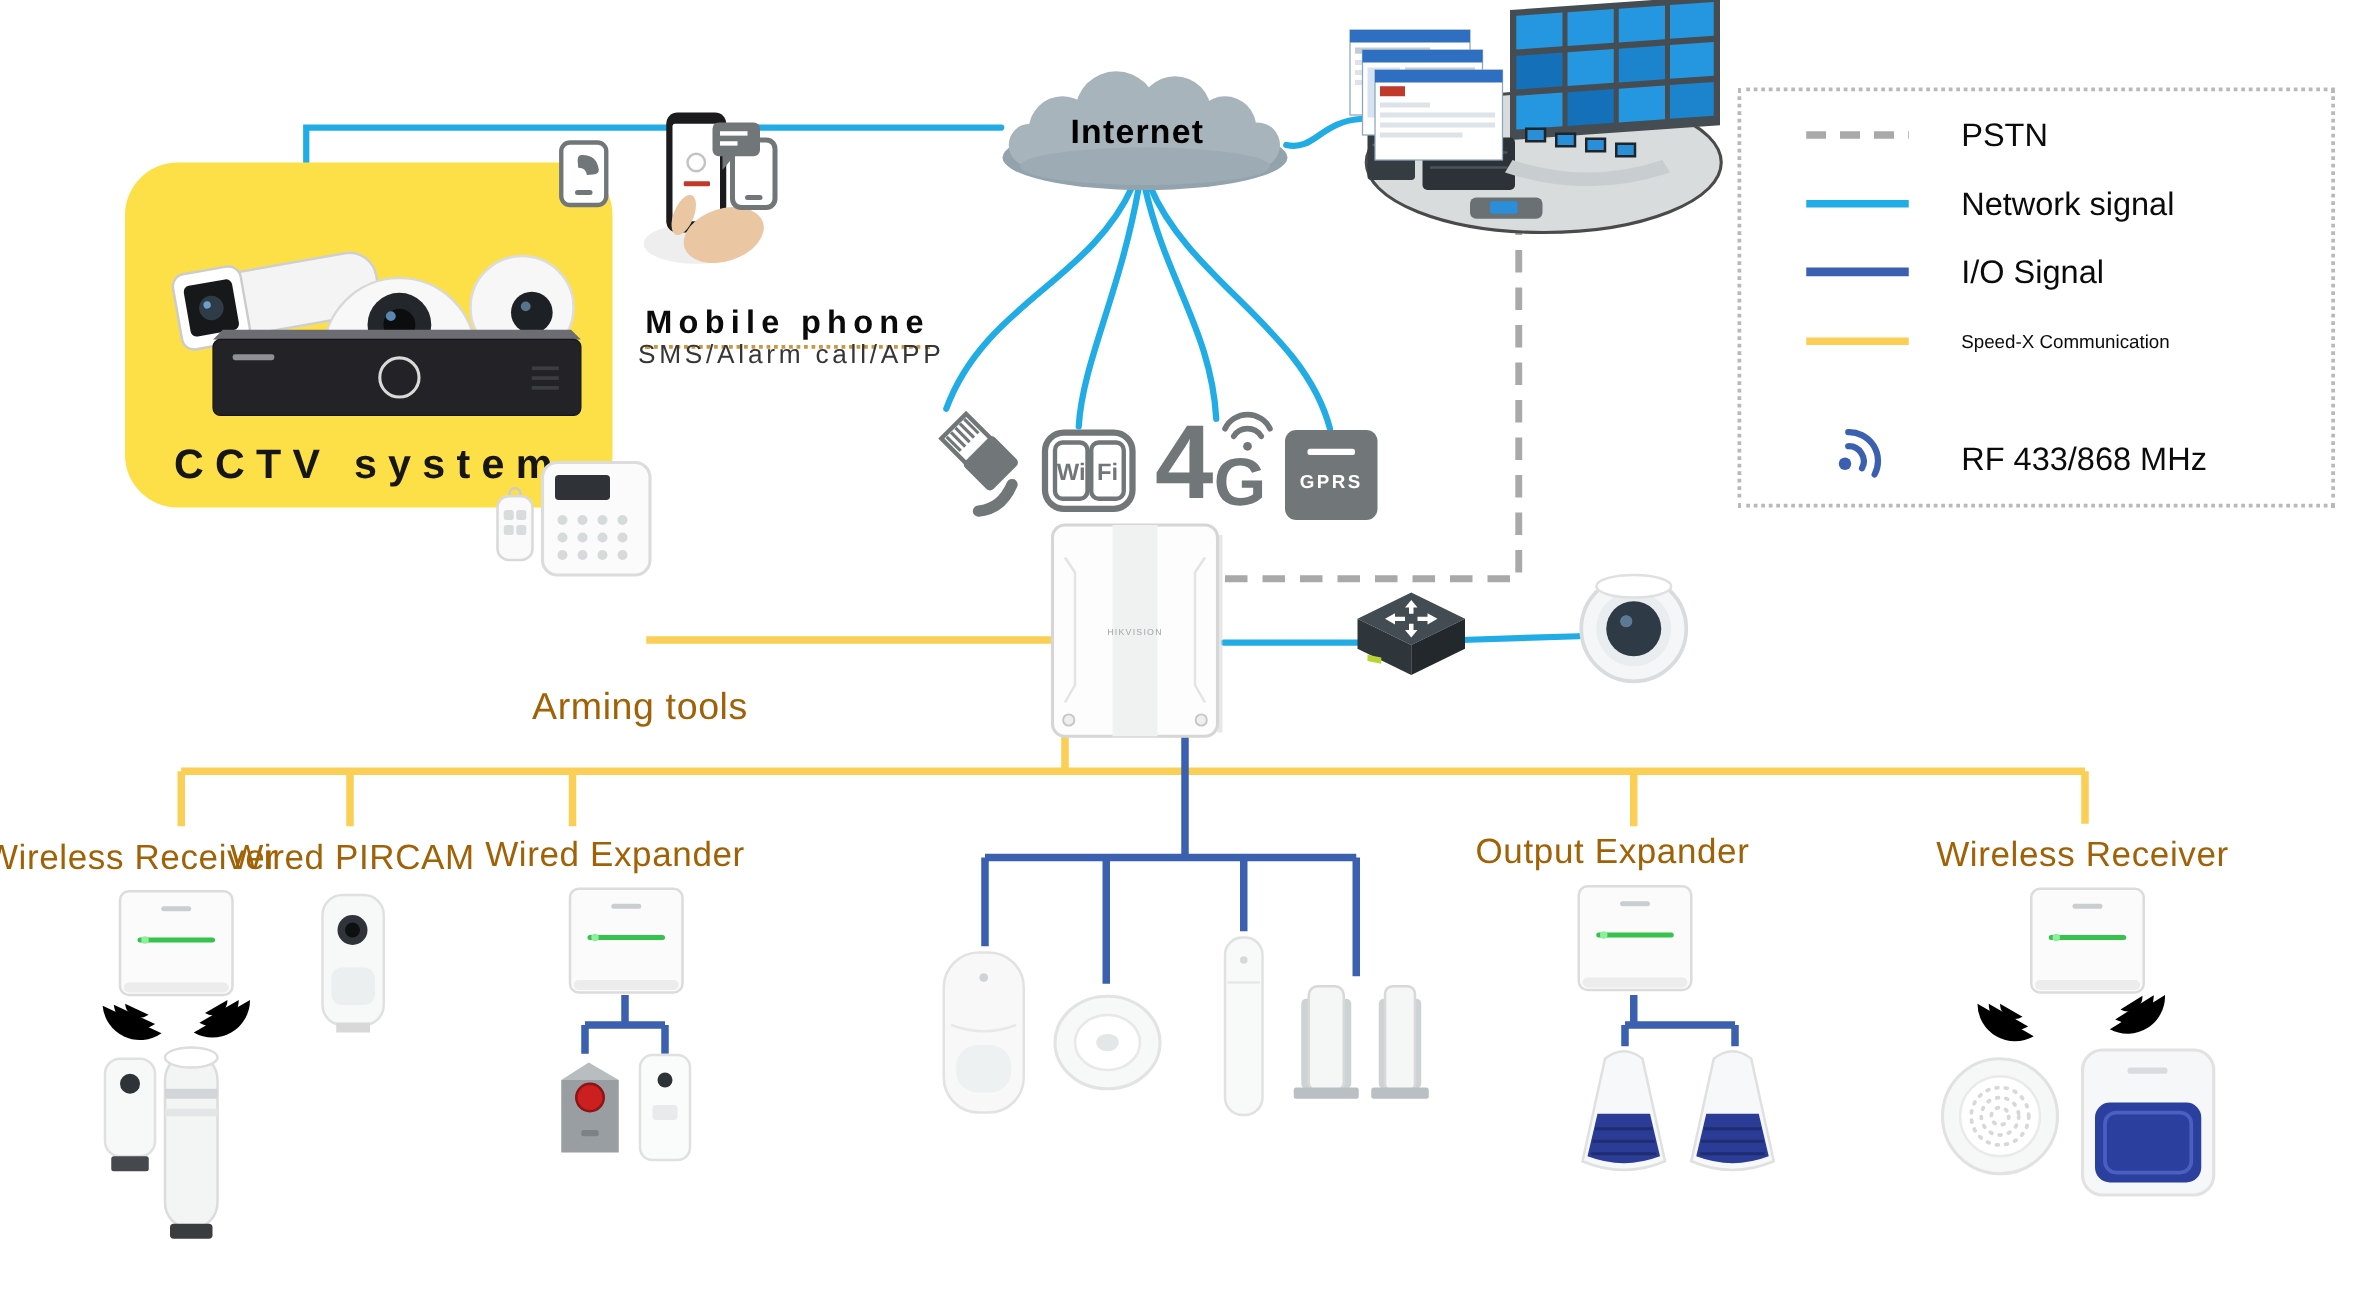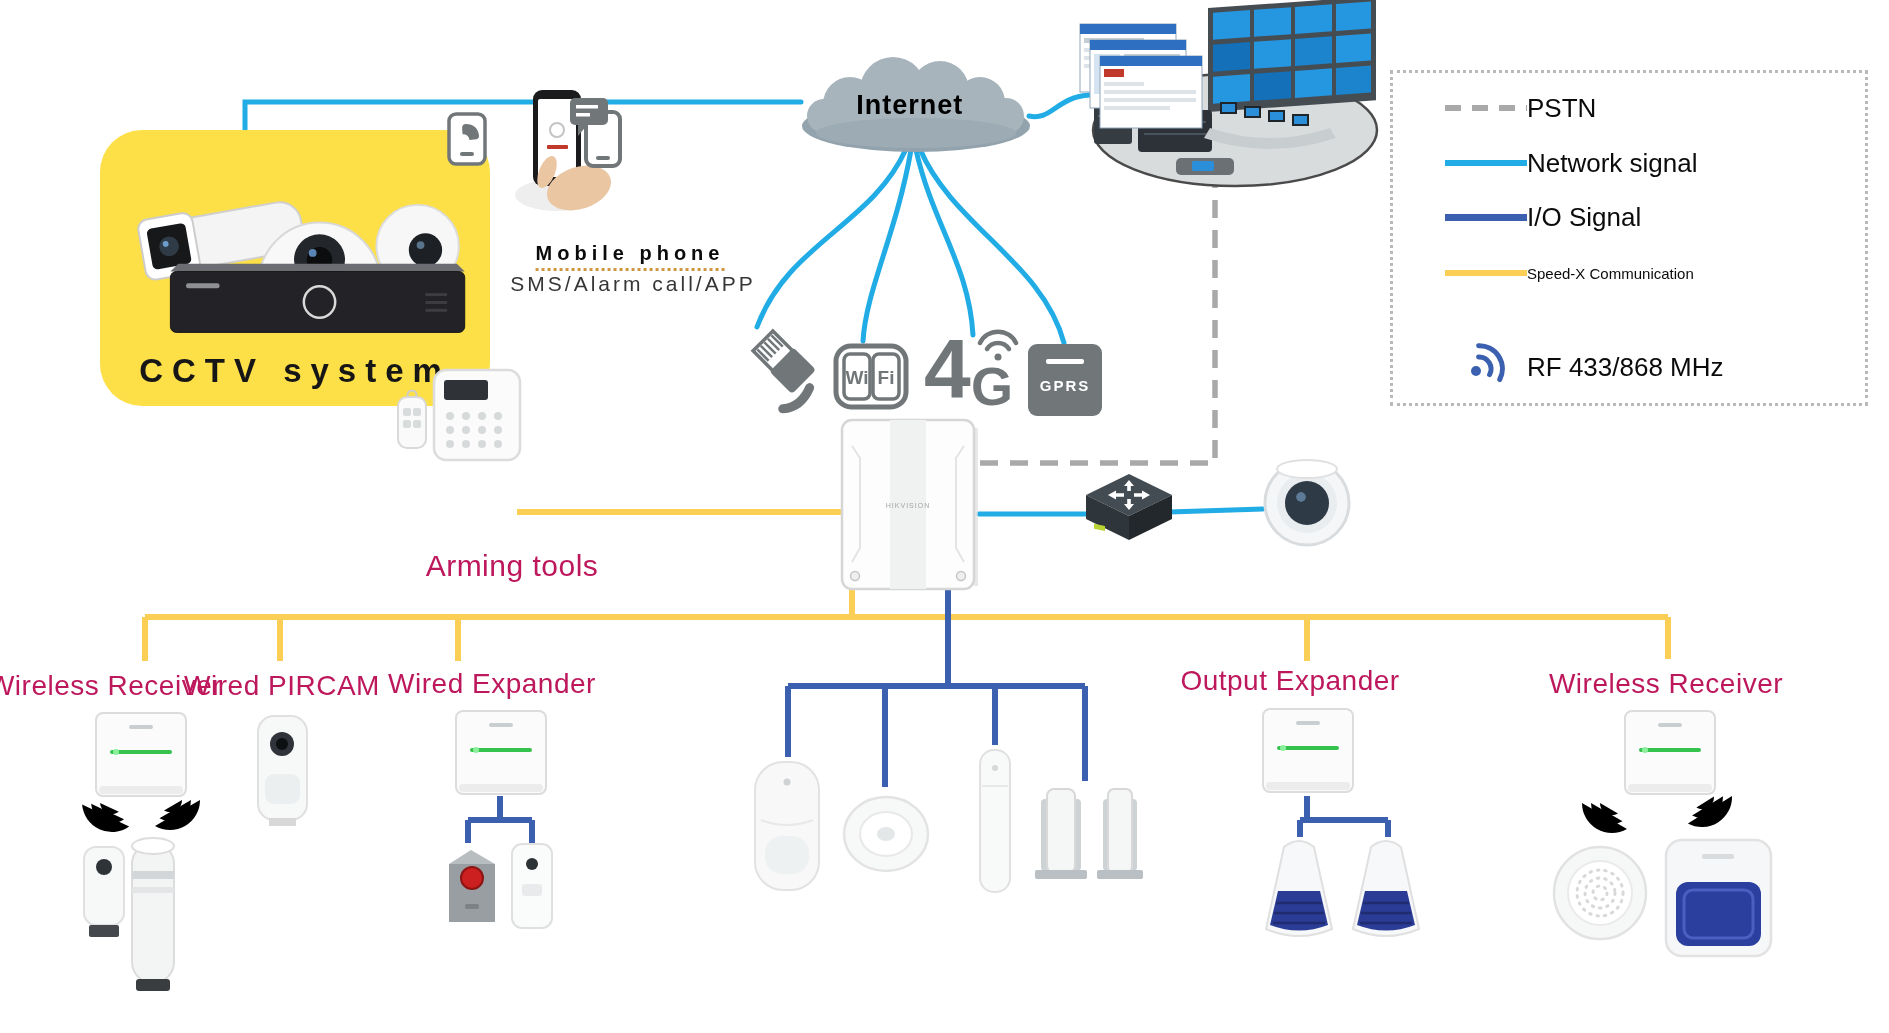--- a/index.html
+++ b/index.html
@@ -10,33 +10,33 @@
     --c-icon-gray:#717779;
     --c-text:#0B0B0B;
   }
   html,body{margin:0;padding:0;background:#ffffff;}
   .stage{position:relative;width:1889px;height:1033px;background:#ffffff;overflow:hidden;
          font-family:"Liberation Sans", sans-serif;color:var(--c-text);}
   .d{position:absolute;}
   svg{display:block;overflow:visible;}
   .wires{position:absolute;left:0;top:0;z-index:1;}
   .dev{z-index:2;}
-  .lbl{position:absolute;z-index:3;font-size:28px;color:#be185d;white-space:nowrap;
+  .lbl{position:absolute;z-index:3;font-size:28px;color:#a16207;white-space:nowrap;
        transform:translateX(-50%);letter-spacing:.5px;}
   .w-net{stroke:var(--c-network-signal);stroke-width:5;fill:none;stroke-linecap:round;}
   .w-pstn{stroke:var(--c-pstn);stroke-width:5.5;fill:none;stroke-dasharray:18 12;}
   .w-yel{stroke:var(--c-speedx);stroke-width:6;fill:none;stroke-linecap:butt;}
   .w-io{stroke:var(--c-io-signal);stroke-width:6;fill:none;stroke-linecap:butt;}
   
   .cctv{left:100px;top:130px;width:390px;height:276px;background:#fde047;border-radius:42px;}
   .cctv-label{position:absolute;left:50%;top:222px;transform:translateX(-50%);
       font-size:33px;font-weight:600;letter-spacing:9px;color:#161616;white-space:nowrap;}
   
   .mob-title{position:absolute;left:630px;top:242px;transform:translateX(-50%);
-      font-size:20px;font-weight:bold;letter-spacing:5px;white-space:nowrap;
+      font-size:26px;font-weight:bold;letter-spacing:5px;white-space:nowrap;
       border-bottom:3px dotted #cf9640;padding-bottom:3px;z-index:3;}
   .mob-sub{position:absolute;left:633px;top:272px;transform:translateX(-50%);
       font-size:21px;font-weight:normal;letter-spacing:3px;color:#363636;white-space:nowrap;z-index:3;}
   
   .cloud{left:798px;top:60px;width:238px;height:98px;}
   .cloud-label{position:absolute;left:47%;top:30px;transform:translateX(-50%);
       font-size:27px;font-weight:bold;color:#000000;letter-spacing:1px;}
   
   .gprs{left:1028px;top:344px;width:74px;height:72px;background:var(--c-icon-gray);
         border-radius:9px;}
@@ -44,21 +44,21 @@
         width:38px;height:5px;background:#ffffff;border-radius:2px;}
   .gprs-txt{position:absolute;left:50%;top:33px;transform:translateX(-50%);
         font-size:15px;font-weight:bold;color:#ffffff;letter-spacing:2px;}
   
   .g4{left:924px;top:333px;width:92px;height:84px;color:var(--c-icon-gray);}
   .g4-digit{position:absolute;left:0;top:-6px;font-size:84px;font-weight:bold;line-height:84px;}
   .g4-letter{position:absolute;left:47px;top:26px;font-size:54px;font-weight:bold;line-height:54px;}
   
   .legend{left:1390px;top:70px;width:478px;height:336px;border:3px dotted #b9b9b9;
           box-sizing:border-box;}
-  .lg-row{position:absolute;left:52px;display:flex;align-items:center;height:34px;}
+  .lg-row{position:absolute;left:52px;display:flex;align-items:center;gap:42px;height:34px;}
   .lg-sw{width:82px;flex:0 0 82px;}
   .lg-txt{font-size:26px;color:#0b0b0b;white-space:nowrap;}
   .lg-txt.small{font-size:15px;}
   .sw-pstn{height:6px;background:repeating-linear-gradient(90deg,var(--c-pstn) 0 16px,transparent 16px 27px);}
   .sw-net{height:6px;background:var(--c-network-signal);}
   .sw-io{height:7px;background:var(--c-io-signal);}
   .sw-yel{height:6px;background:var(--c-speedx);}
   .hub-brand{font-size:7px;fill:#a2a6a8;letter-spacing:1px;}
 </style>
 </head>

